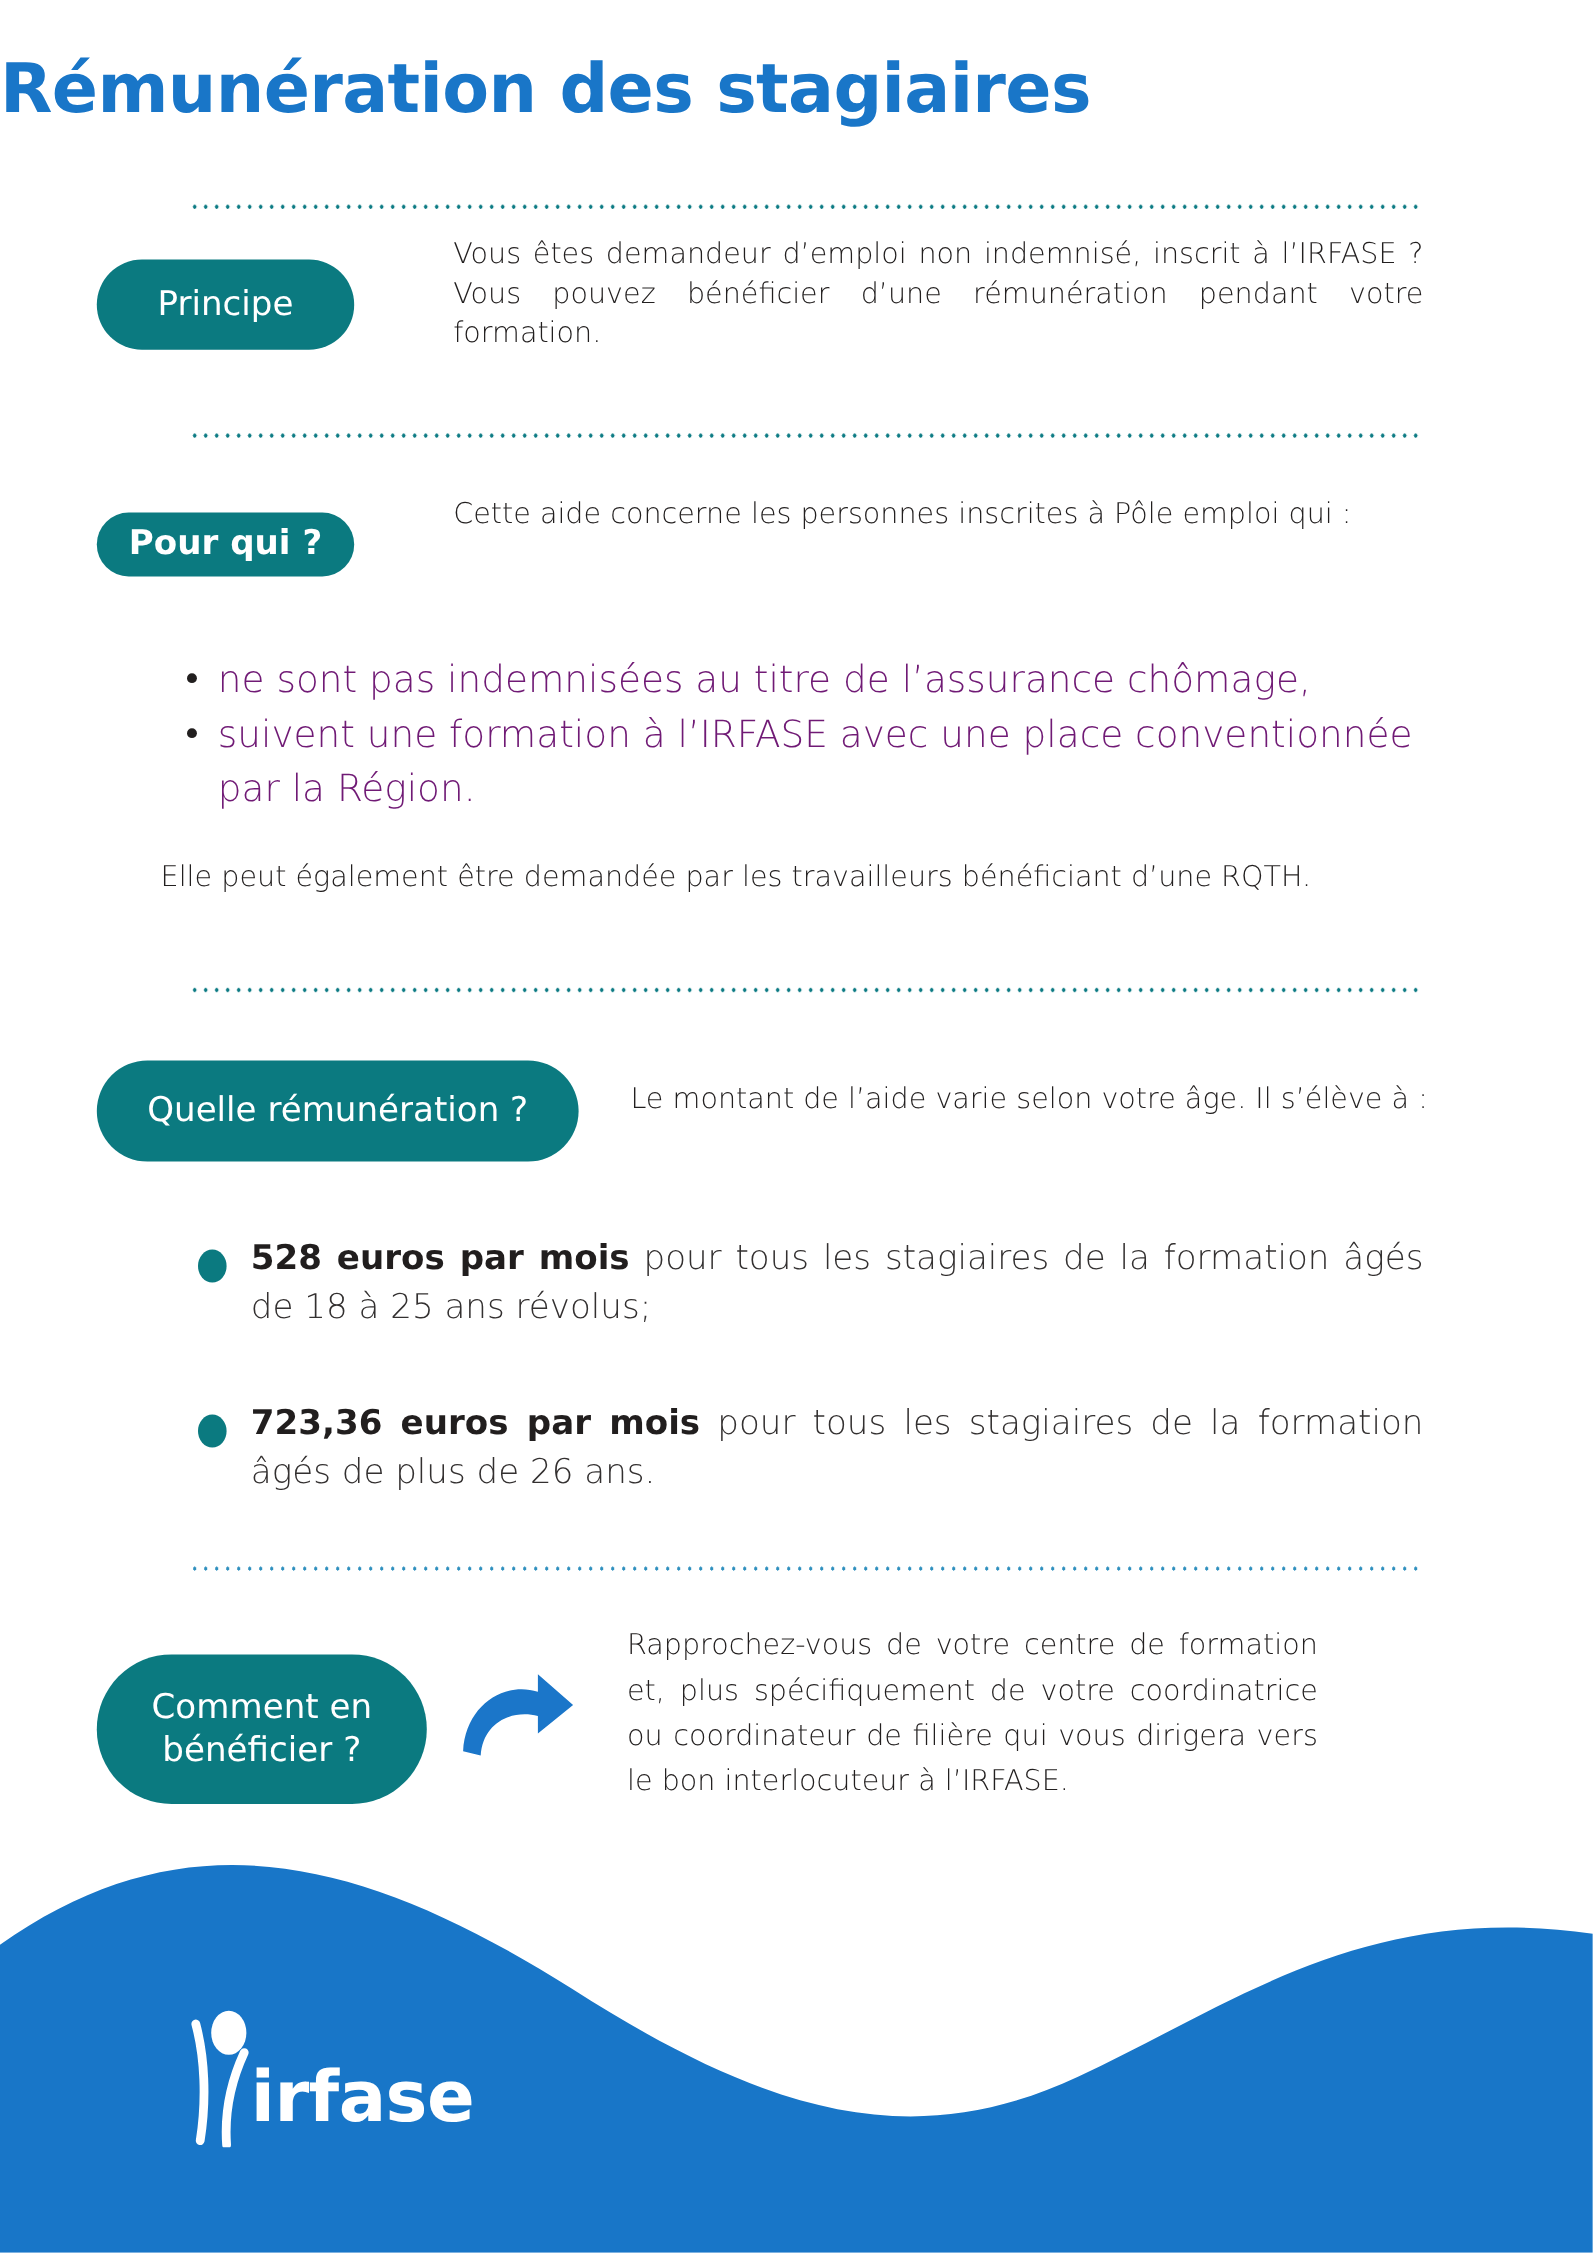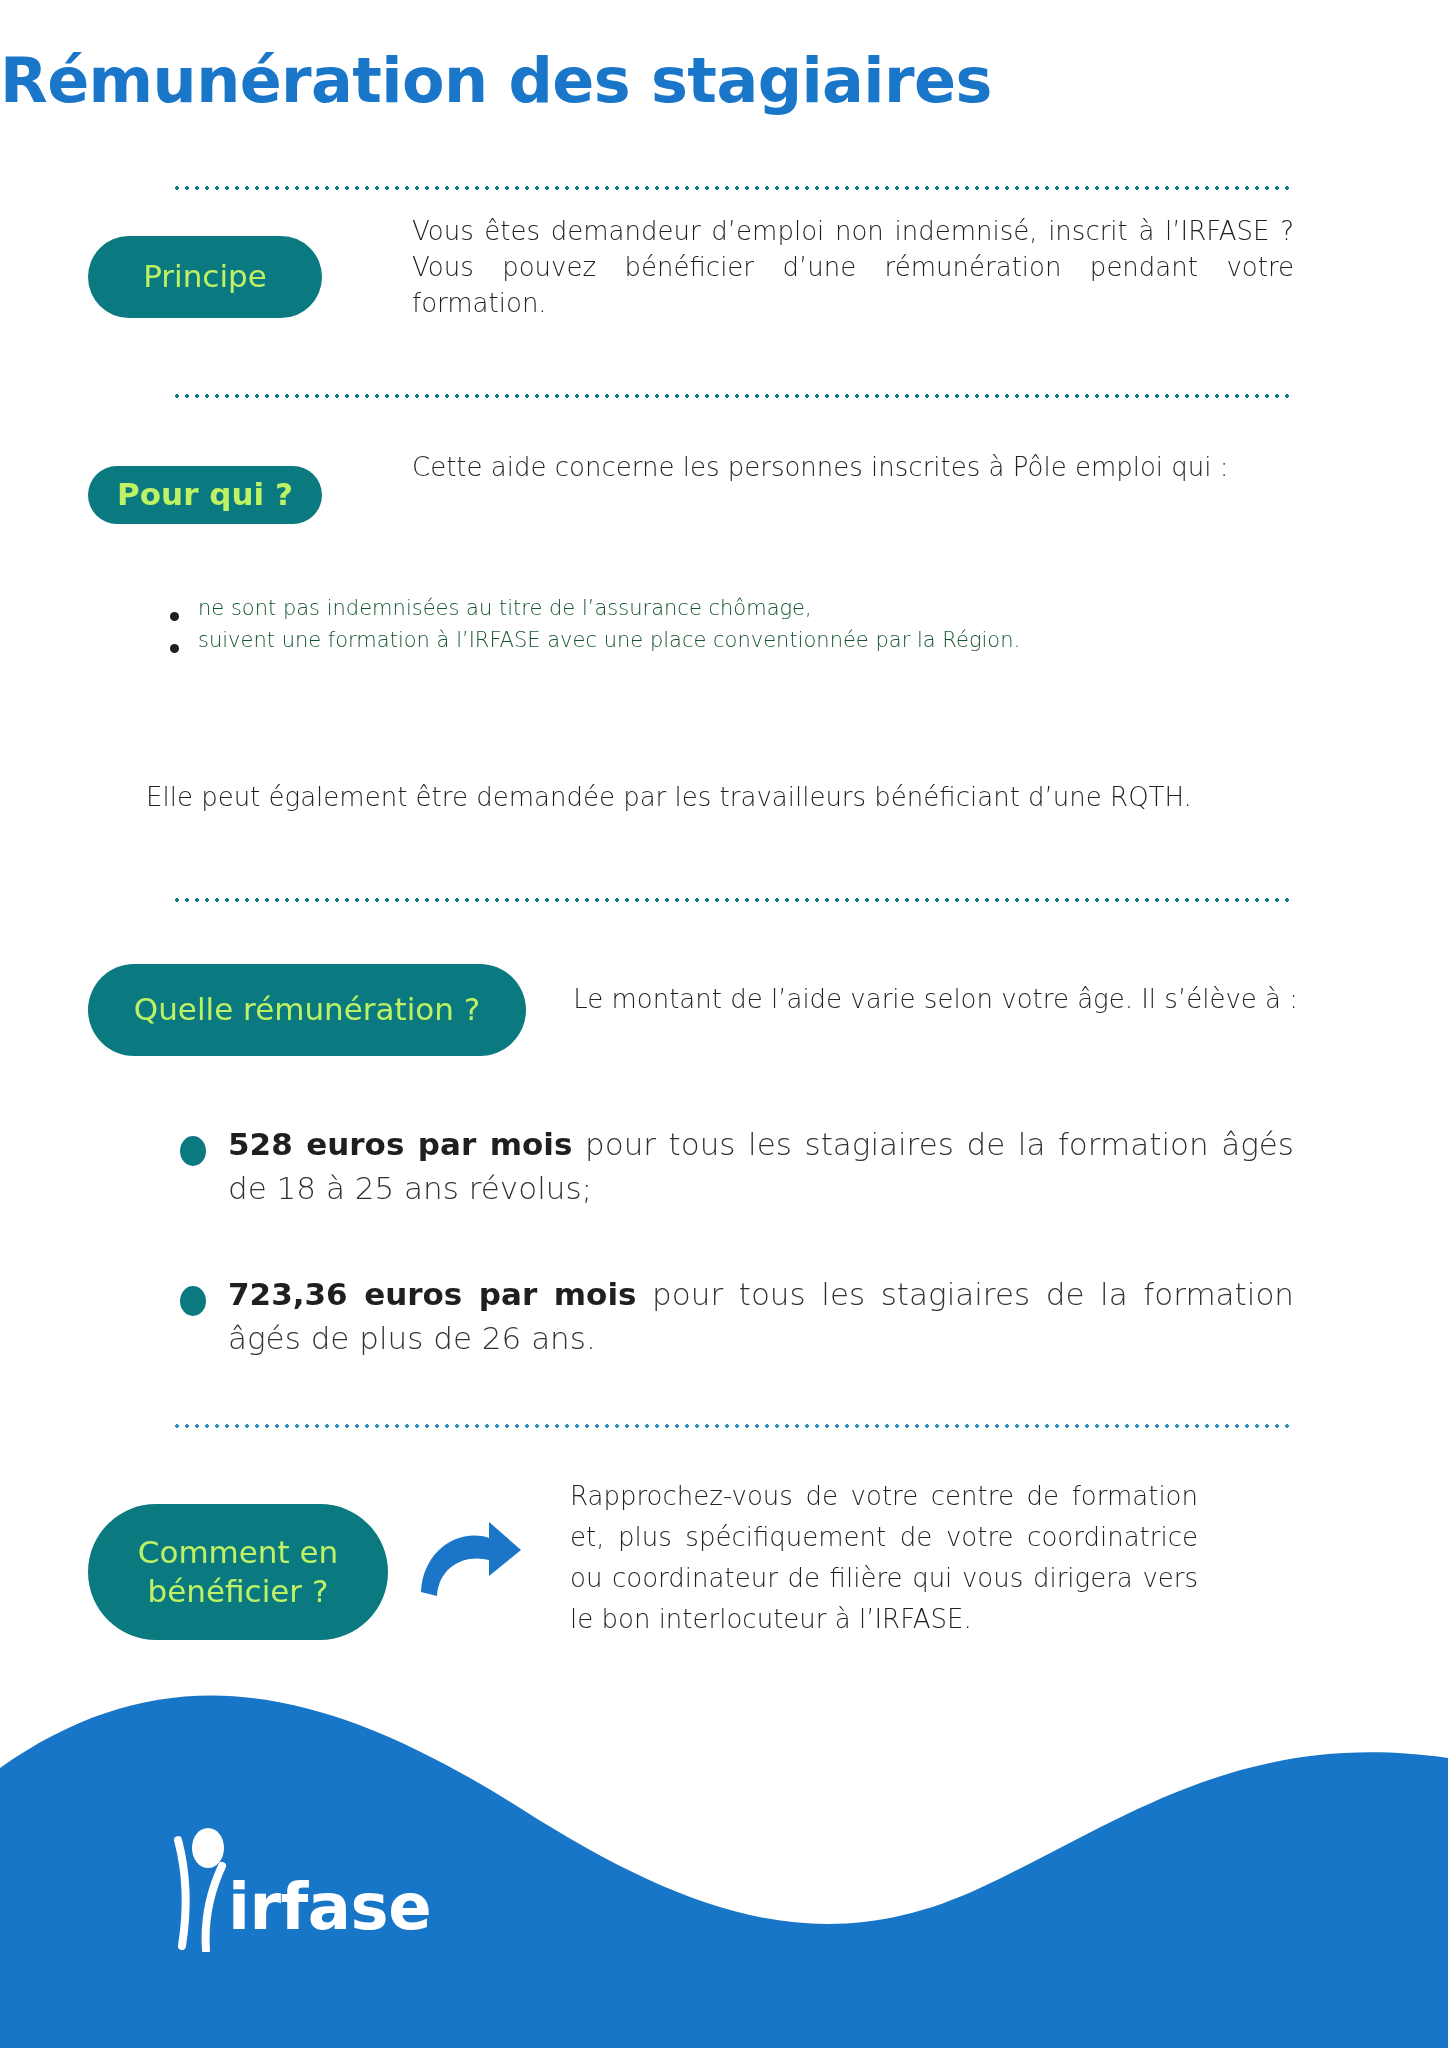--- a/index.html
+++ b/index.html
@@ -48,21 +48,21 @@
     background-repeat: repeat-x;
   }
   .divider.teal {
     background-image: radial-gradient(circle, #0d7b84 0 1.7px, transparent 1.9px);
   }
 
   
   .badge {
     position: absolute;
     background: #0b7a80;
-    color: #bef264;
+    color: #ffffff;
     border-radius: 999px;
     display: flex;
     align-items: center;
     justify-content: center;
     text-align: center;
     font-size: 31px;
     line-height: 1.2;
     font-family: "DejaVu Sans", sans-serif;
     font-weight: 400;
     box-sizing: border-box;
@@ -80,23 +80,23 @@
     font-weight: 300;
   }
   .body-text.left { text-align: right; }
 
   
   .bullet-list {
     position: absolute;
     margin: 0;
     padding: 0;
     list-style: none;
-    font-size: 21px;
+    font-size: 34px;
     line-height: 1.42;
-    color: #14532d;
+    color: #701a75;
     font-family: "DejaVu Sans", sans-serif;
     font-weight: 300;
   }
   .bullet-list li {
     position: relative;
     padding-left: 38px;
     margin-bottom: 2px;
   }
   .bullet-list li .dot {
     position: absolute;

